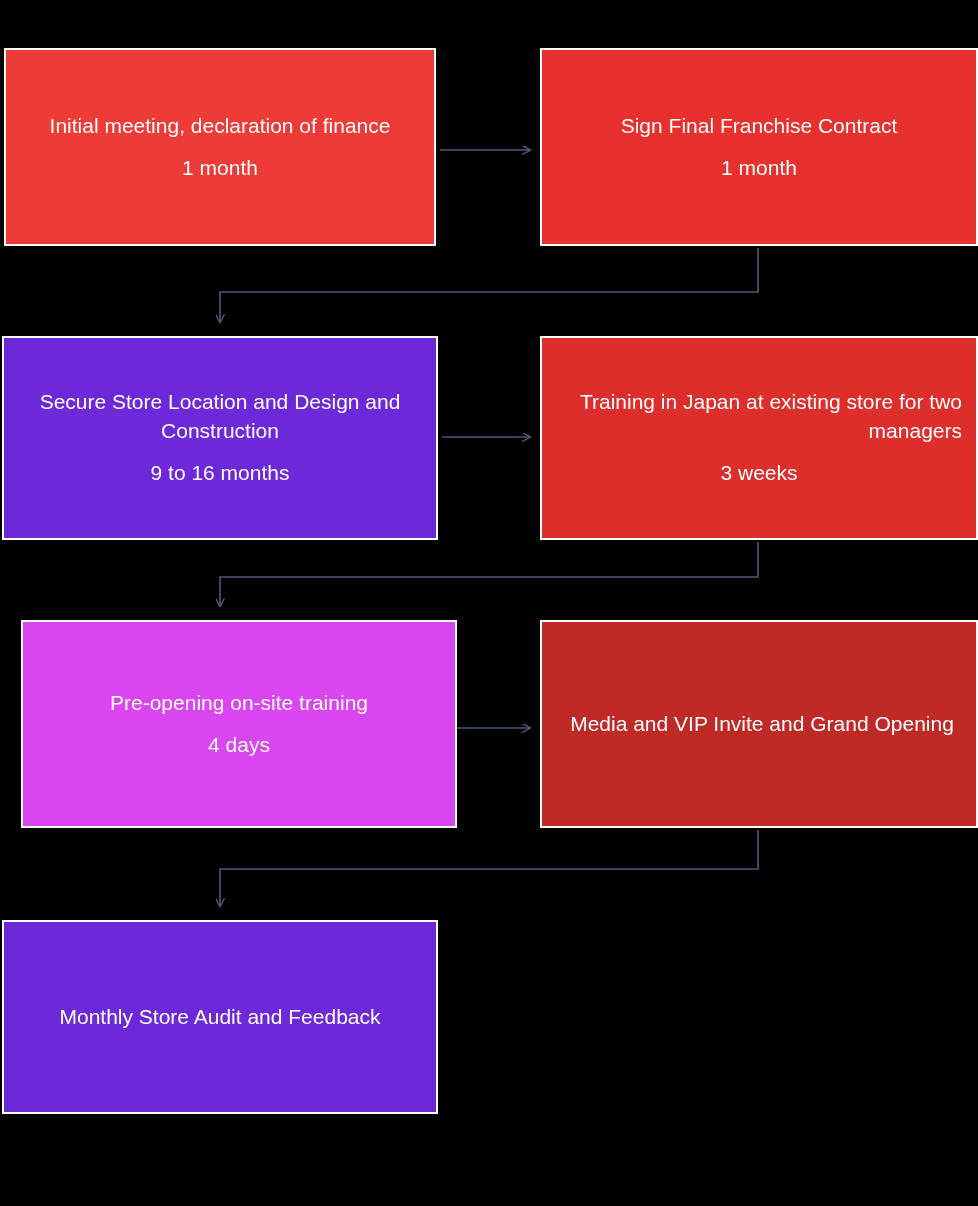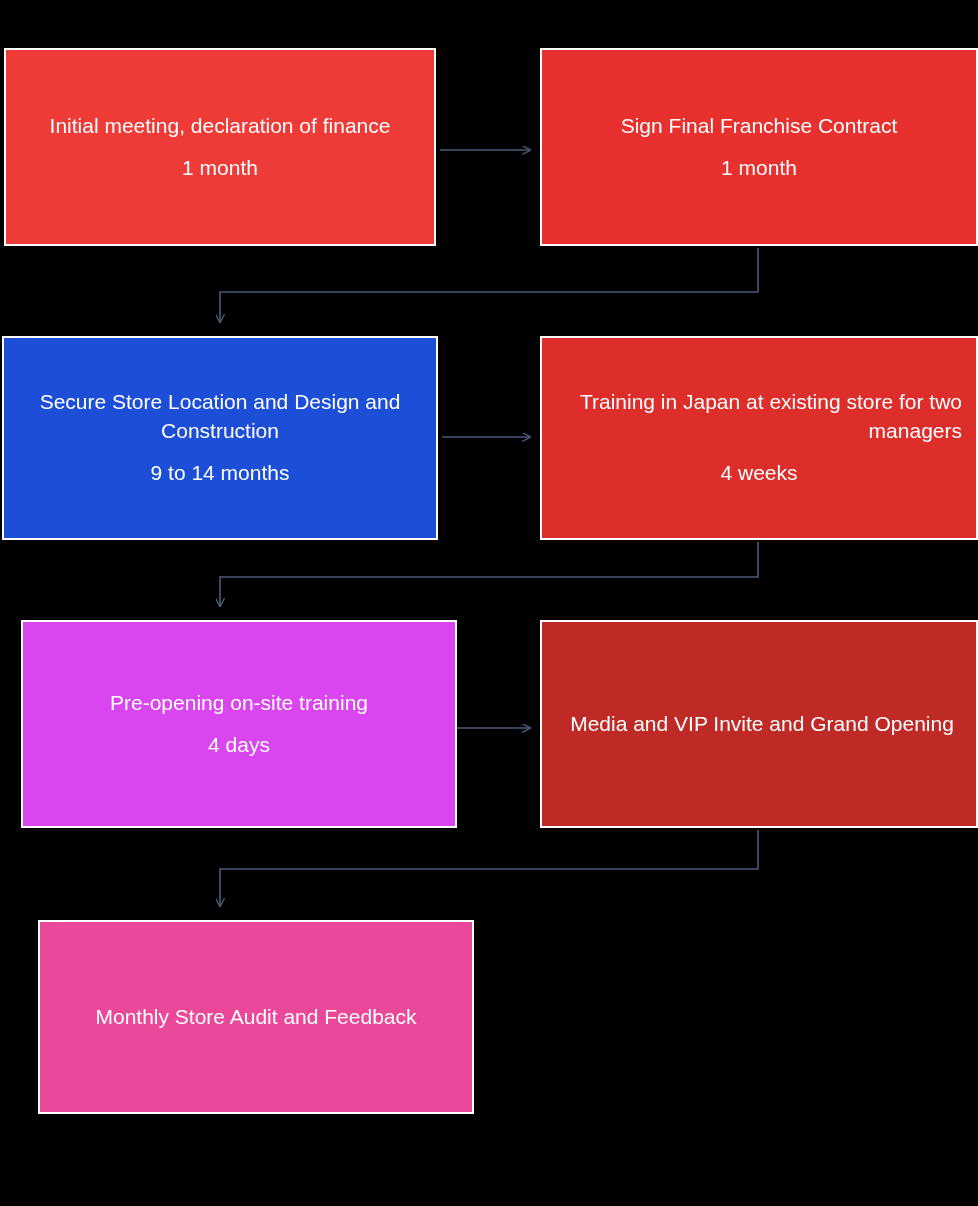--- a/index.html
+++ b/index.html
@@ -87,36 +87,36 @@
   <div class="node" style="left:4px; top:48px; width:432px; height:198px; background:#ef3b38;">
     <div>Initial meeting, declaration of finance</div>
     <div class="line2">1 month</div>
   </div>
 
   <div class="node" style="left:540px; top:48px; width:438px; height:198px; background:#e8312f;">
     <div>Sign Final Franchise  Contract</div>
     <div class="line2">1 month</div>
   </div>
 
-  <div class="node" style="left:2px; top:336px; width:436px; height:204px; background:#1d4ed8;">
+  <div class="node" style="left:2px; top:336px; width:436px; height:204px; background:#6d28d9;">
     <div>Secure Store Location and Design and Construction</div>
-    <div class="line2">9 to 14 months</div>
+    <div class="line2">9 to 16 months</div>
   </div>
 
   <div class="node" style="left:540px; top:336px; width:438px; height:204px; background:#dd2e2b;text-align:right;">
     <div>Training in Japan at existing store for two managers</div>
-    <div class="line2">4 weeks</div>
+    <div class="line2">3 weeks</div>
   </div>
 
   <div class="node" style="left:2px; top:620px; width:436px; height:208px; background:#d946ef;margin-left:19px;">
     <div>Pre-opening on-site training</div>
     <div class="line2">4 days</div>
   </div>
 
   <div class="node" style="left:540px; top:620px; width:438px; height:208px; background:#bf2a27;padding-left:20px;">
     <div>Media and VIP Invite and Grand Opening</div>
   </div>
 
-  <div class="node" style="left:2px; top:920px; width:436px; height:194px; background:#ec4899;margin-left:36px;">
+  <div class="node" style="left:2px; top:920px; width:436px; height:194px; background:#6d28d9;">
     <div>Monthly Store Audit and Feedback</div>
   </div>
 
 </div>
 
 </body></html>

